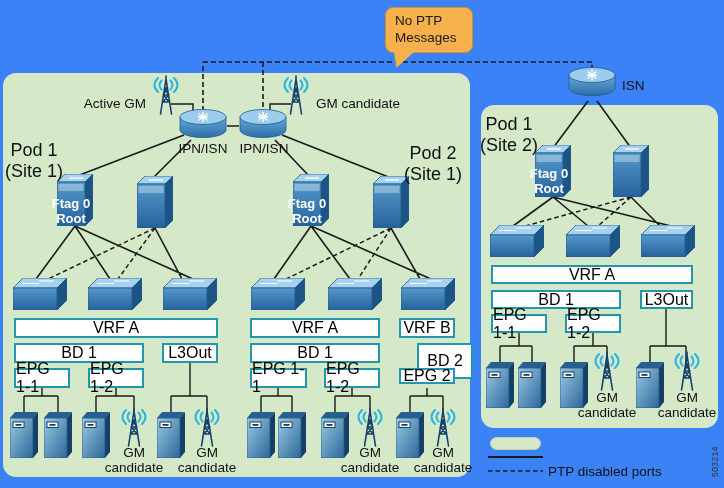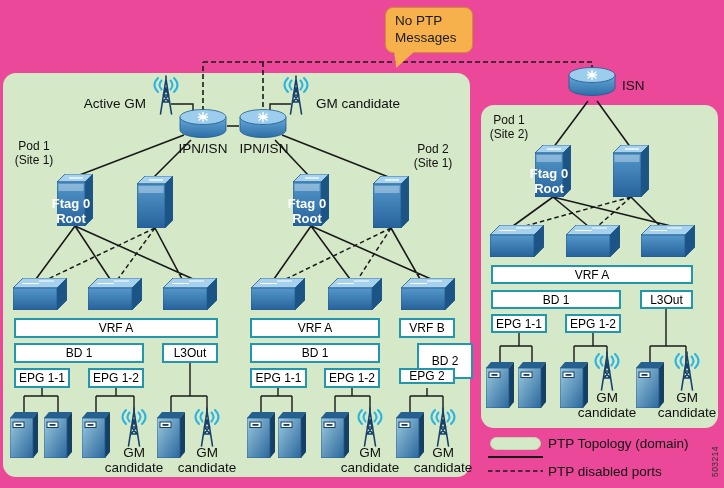--- a/index.html
+++ b/index.html
@@ -3,33 +3,33 @@
 <meta charset="utf-8">
 <style>
   :root{
     --green:#d5e8c8;
     --orange:#f6b14d;
     --teal:#2196ad;
     --ink:#1a1a1a;
   }
   html,body{margin:0;padding:0;background:#fff;}
   .canvas{
-    position:relative;width:724px;height:488px;background:#ec4899;overflow:hidden;
+    position:relative;width:724px;height:488px;background:#3b82f6;overflow:hidden;
     font-family:"Liberation Sans","DejaVu Sans",sans-serif;color:var(--ink);
   }
   .domain{position:absolute;background:var(--green);border-radius:13px;z-index:0;}
   svg.wires{position:absolute;left:0;top:0;z-index:1;}
   .lbl{position:absolute;font-size:13.5px;line-height:1.1;color:#111;white-space:pre-line;z-index:2;}
   .c{transform:translateX(-50%);text-align:center;}
   .r{text-align:right;}
-  .title{font-size:12px;line-height:1.15;}
+  .title{font-size:18px;line-height:1.15;}
   .ftag{position:absolute;color:#fff;font-weight:bold;font-size:13px;line-height:1.15;
         text-align:center;transform:translateX(-50%);white-space:pre-line;z-index:2;}
   .wbox{position:absolute;background:#fff;border:2px solid var(--teal);box-sizing:border-box;
-        display:flex;align-items:center;justify-content:center;font-size:12px;color:#000;z-index:2;}
+        display:flex;align-items:center;justify-content:center;font-size:16px;color:#000;z-index:2;}
   .callout{position:absolute;left:385px;top:7px;width:88px;height:46px;background:var(--orange);
            border:1px solid #cd8f2f;border-radius:8px;z-index:3;box-sizing:border-box;
            display:flex;align-items:center;padding-left:9px;font-size:13.5px;line-height:1.25;white-space:pre-line;}
   .callout-tail{position:absolute;left:394px;top:51px;width:21px;height:17px;background:var(--orange);
                 clip-path:polygon(0 0,100% 0,10% 100%);z-index:3;}
   .swatch{position:absolute;background:var(--green);border:1px solid #bcd6a8;border-radius:7px;
           box-sizing:border-box;z-index:2;}
   .fignum{position:absolute;left:710px;top:477px;font-size:8.5px;color:#333;letter-spacing:.4px;
           transform:rotate(-90deg);transform-origin:0 0;z-index:2;white-space:nowrap;}
 </style>
@@ -213,18 +213,17 @@
   <div class="lbl c" style="left:370px;top:446px">GM
 candidate</div>
   <div class="lbl c" style="left:443px;top:446px">GM
 candidate</div>
   <div class="lbl c" style="left:607px;top:391px">GM
 candidate</div>
   <div class="lbl c" style="left:687px;top:391px">GM
 candidate</div>
 
   <div class="swatch" style="left:490px;top:437px;width:51px;height:13px"></div>
-  <div class="lbl" style="left:548px;top:437px">PTP Topology (domain)</div>
   <div class="lbl" style="left:548px;top:465px">PTP disabled ports</div>
 
   <div class="fignum">503214</div>
 
 </div>
 
 </body></html>

